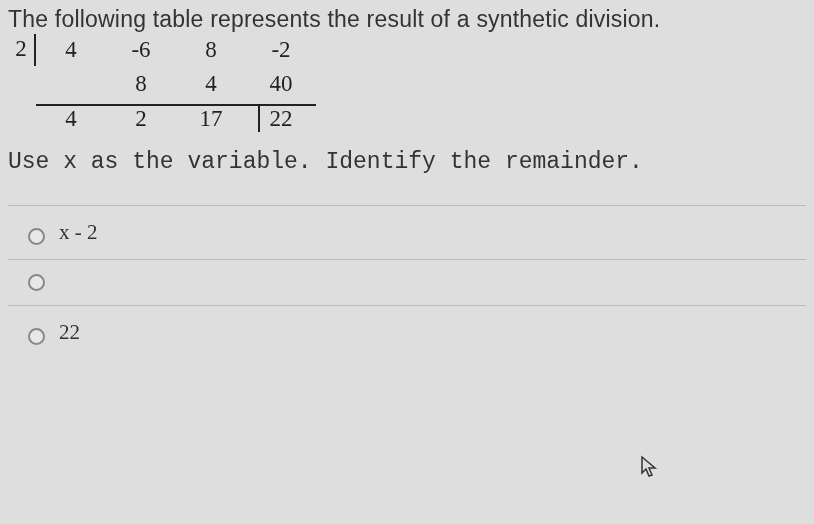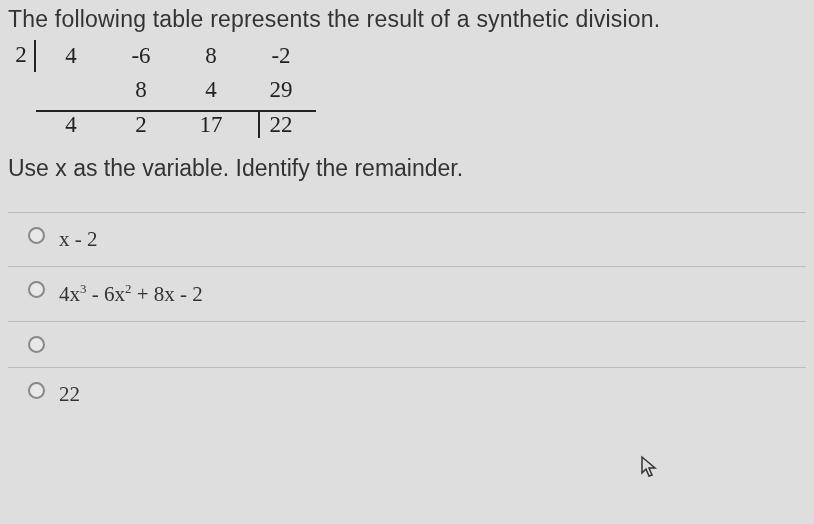--- a/index.html
+++ b/index.html
@@ -1,27 +1,27 @@
 <!DOCTYPE html>
 <html><head>
 <meta charset="utf-8">
 <style>
 * { margin: 0; padding: 0; box-sizing: border-box; }
 body { width: 814px; height: 524px; background: #dddedd; font-family: Arial, sans-serif; color: #333; padding: 6px 8px; position: relative; overflow: hidden; }
-.question-text { font-size: 23px; color: #333; margin-bottom: 6px; letter-spacing: 0.2px; }
+.question-text { font-size: 23px; color: #333; letter-spacing: 0.2px; }
 .table-area { font-family: 'Times New Roman', serif; font-size: 23px; color: #222; margin-bottom: 14px; padding-left: 0; }
 .syn-row { display: flex; align-items: center; height: 34px; }
 .divisor-cell { width: 28px; text-align: center; border-right: 2px solid #222; height: 32px; display: flex; align-items: flex-start; justify-content: center; padding-top: 2px; }
 .num-cell { width: 70px; text-align: center; }
 .bottom-row .num-cell { border-top: 2px solid #222; }
 .remainder-box { position: relative; }
 .remainder-box::before { content: ''; position: absolute; left: 12px; top: 0; bottom: 0; width: 2px; background: #222; }
-.instruction { font-size: 23px; color: #333; margin-bottom: 30px; }
+.instruction { font-size: 23px; color: #333; margin-bottom: 30px; font-family: Liberation Mono, monospace; }
 .options { }
-.option-row { border-top: 1px solid #bbb; padding: 14px 4px 14px 20px; display: flex; align-items: flex-start; gap: 14px; font-family: 'Times New Roman', serif; font-size: 21px; color: #333; }
+.option-row { border-top: 1px solid #bbb; padding: 14px 4px 14px 20px; display: flex; align-items: flex-end; gap: 14px; font-family: 'Times New Roman', serif; font-size: 21px; color: #333; }
 .option-row:last-child { }
 .radio { width: 17px; height: 17px; border: 2px solid #888; border-radius: 50%; flex-shrink: 0; background: #e8e8e8; }
 .option-label sup { font-size: 13px; vertical-align: super; }
 .cursor { position: absolute; left: 640px; top: 455px; font-size: 22px; color: #333; }
 .spacer-left { width: 28px; }
 </style>
 </head>
 <body>
 
 <div class="question-text">The following table represents the result of a synthetic division.</div>
@@ -32,44 +32,40 @@
     <div class="num-cell">4</div>
     <div class="num-cell">-6</div>
     <div class="num-cell">8</div>
     <div class="num-cell">-2</div>
   </div>
   <div class="syn-row">
     <div class="spacer-left"></div>
     <div class="num-cell"></div>
     <div class="num-cell">8</div>
     <div class="num-cell">4</div>
-    <div class="num-cell">29</div>
+    <div class="num-cell">40</div>
   </div>
   <div class="syn-row bottom-row">
     <div class="spacer-left"></div>
     <div class="num-cell">4</div>
     <div class="num-cell">2</div>
     <div class="num-cell">17</div>
     <div class="num-cell remainder-box">22</div>
   </div>
 </div>
 
 <div class="instruction">Use x as the variable. Identify the remainder.</div>
 
 <div class="options">
   <div class="option-row">
     <div class="radio"></div>
     <div class="option-label">x - 2</div>
   </div>
   <div class="option-row">
     <div class="radio"></div>
-    <div class="option-label">4x<sup>3</sup> - 6x<sup>2</sup> + 8x - 2</div>
-  </div>
-  <div class="option-row">
-    <div class="radio"></div>
   </div>
   <div class="option-row">
     <div class="radio"></div>
     <div class="option-label">22</div>
   </div>
 </div>
 
 <div class="cursor">
   <svg width="20" height="24" viewBox="0 0 20 24">
     <path d="M2 2 L2 18 L6 14 L9 21 L12 20 L9 13 L15 13 Z" fill="none" stroke="#333" stroke-width="1.5"></path>

